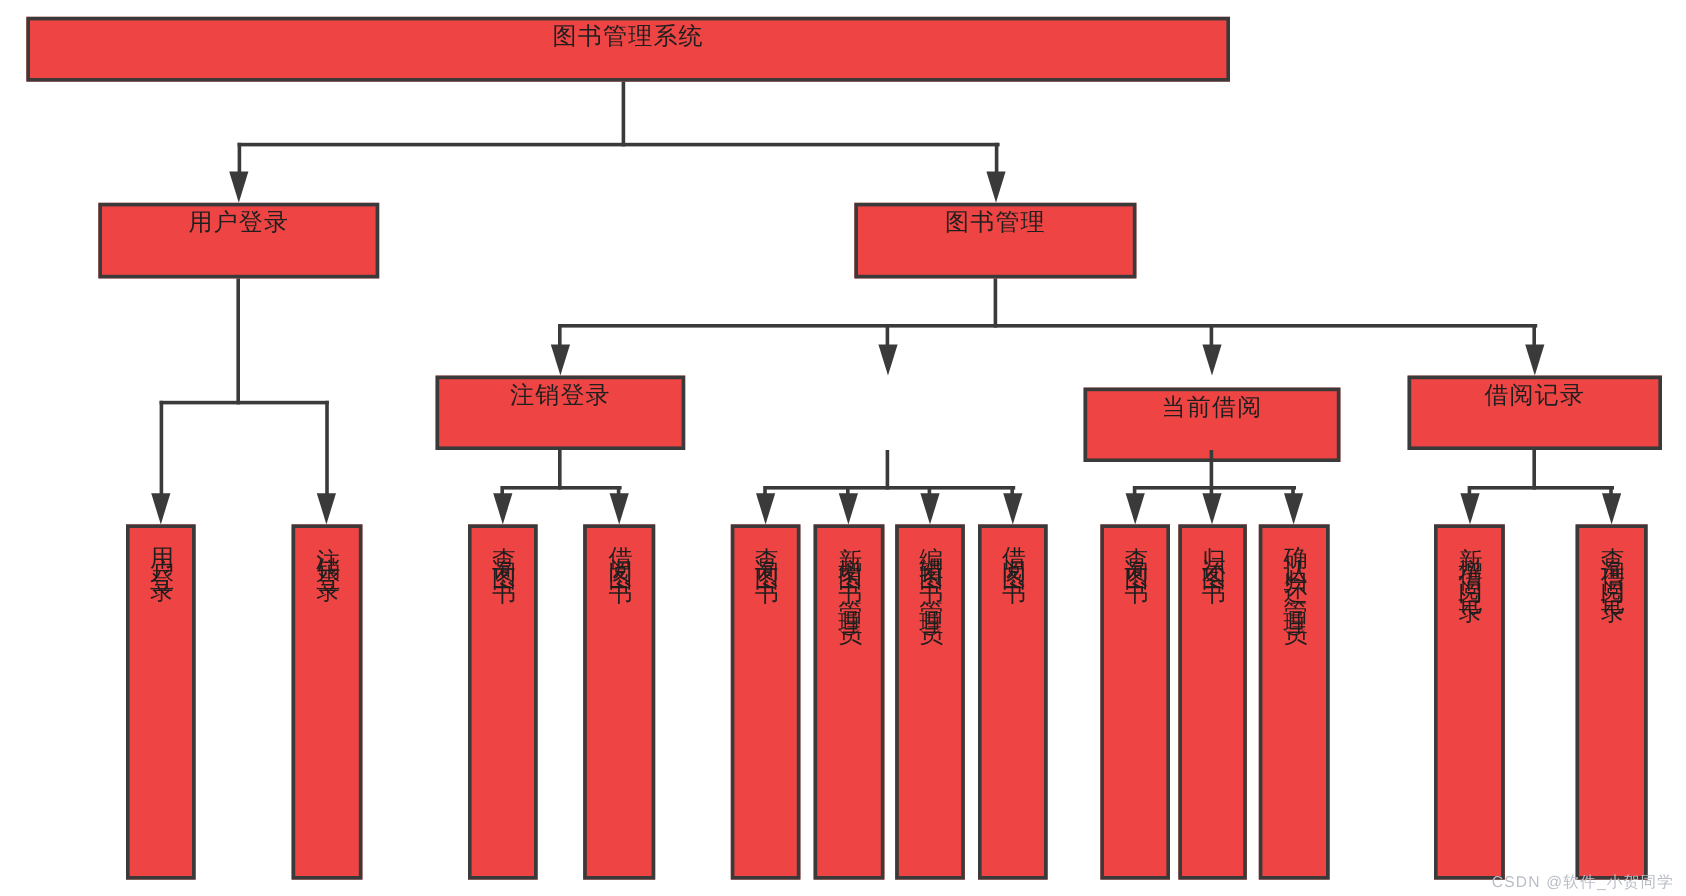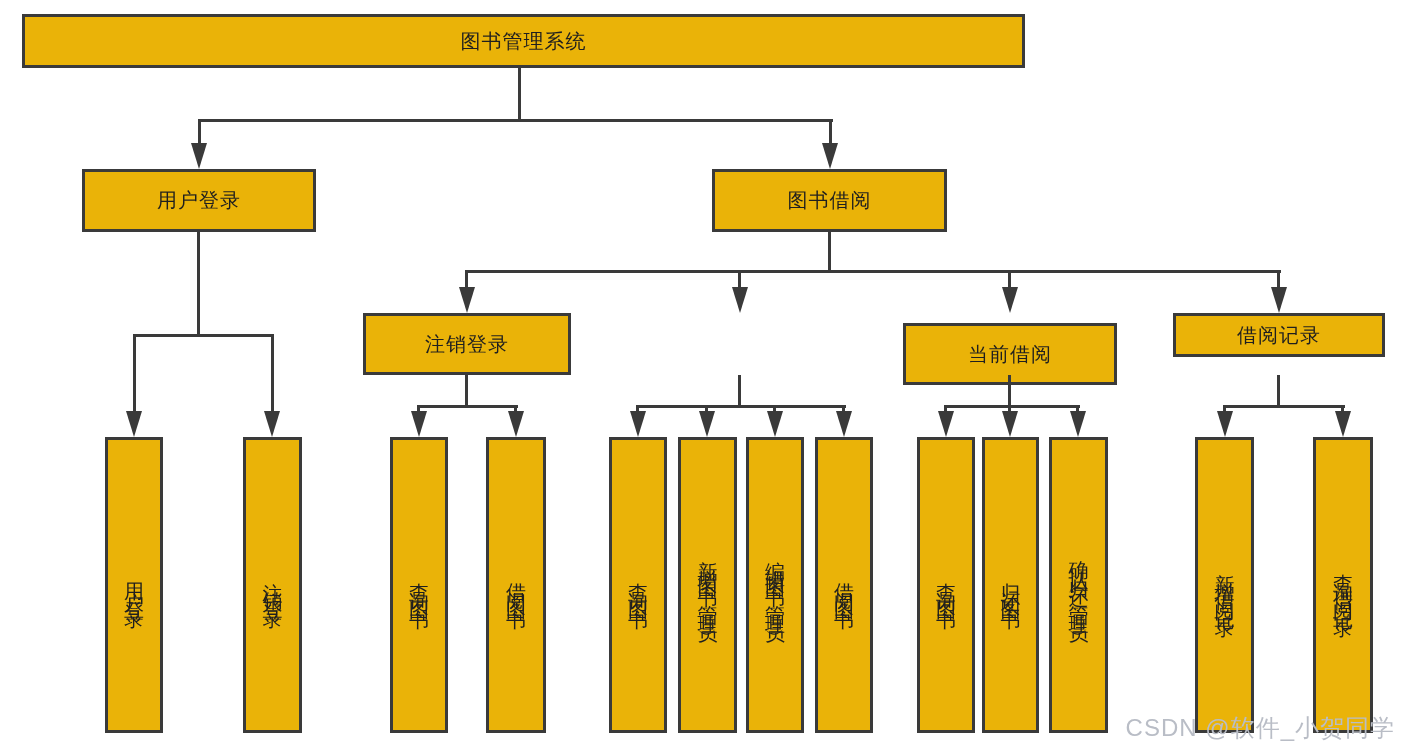--- a/index.html
+++ b/index.html
@@ -11,23 +11,22 @@
     position: relative;
     width: 1405px;
     height: 747px;
     background: #ffffff;
     overflow: hidden;
   }
   .box {
     position: absolute;
     box-sizing: border-box;
     border: 3px solid #3a3a3a;
-    background: #eab308;
+    background: #ef4444;
     display: flex;
-    align-items: center;
     justify-content: center;
   }
   .hlabel {
     font-size: 20px;
     color: #1f1f1f;
     letter-spacing: 1px;
     white-space: nowrap;
   }
   .vlabel {
     writing-mode: vertical-rl;
@@ -45,21 +44,21 @@
     width: 0;
     height: 0;
     border-left: 8px solid transparent;
     border-right: 8px solid transparent;
     border-top: 26px solid #3a3a3a;
   }
   .watermark {
     position: absolute;
     right: 10px;
     bottom: 3px;
-    font-size: 24px;
+    font-size: 13px;
     color: #b9bdc6;
     letter-spacing: 1px;
     z-index: 5;
     white-space: nowrap;
   }
 </style>
 </head>
 <body>
 
 <div class="canvas">
@@ -72,21 +71,21 @@
   <div class="line" style="left:198px; top:119px; width:635px; height:3px;"></div>
   <div class="line" style="left:198px; top:119px; width:3px; height:28px;"></div>
   <div class="arrow" style="left:191px; top:143px;"></div>
   <div class="line" style="left:829px; top:119px; width:3px; height:28px;"></div>
   <div class="arrow" style="left:822px; top:143px;"></div>
 
   <div class="box" style="left:82px; top:169px; width:234px; height:63px;">
     <span class="hlabel">用户登录</span>
   </div>
   <div class="box" style="left:712px; top:169px; width:235px; height:63px;">
-    <span class="hlabel">图书借阅</span>
+    <span class="hlabel">图书管理</span>
   </div>
 
   <div class="line" style="left:197px; top:232px; width:3px; height:105px;"></div>
   <div class="line" style="left:133px; top:334px; width:141px; height:3px;"></div>
   <div class="line" style="left:133px; top:334px; width:3px; height:80px;"></div>
   <div class="arrow" style="left:126px; top:411px;"></div>
   <div class="line" style="left:271px; top:334px; width:3px; height:80px;"></div>
   <div class="arrow" style="left:264px; top:411px;"></div>
 
   <div class="line" style="left:828px; top:232px; width:3px; height:41px;"></div>
@@ -99,21 +98,21 @@
   <div class="arrow" style="left:1002px; top:287px;"></div>
   <div class="line" style="left:1277px; top:270px; width:3px; height:20px;"></div>
   <div class="arrow" style="left:1271px; top:287px;"></div>
 
   <div class="box" style="left:363px; top:313px; width:208px; height:62px;">
     <span class="hlabel">注销登录</span>
   </div>
   <div class="box" style="left:903px; top:323px; width:214px; height:62px;">
     <span class="hlabel">当前借阅</span>
   </div>
-  <div class="box" style="left:1173px; top:313px; width:212px; height:44px;">
+  <div class="box" style="left:1173px; top:313px; width:212px; height:62px;">
     <span class="hlabel">借阅记录</span>
   </div>
 
   <div class="line" style="left:465px; top:375px; width:3px; height:33px;"></div>
   <div class="line" style="left:418px; top:405px; width:100px; height:3px;"></div>
   <div class="line" style="left:417px; top:405px; width:3px; height:10px;"></div>
   <div class="arrow" style="left:411px; top:411px;"></div>
   <div class="line" style="left:514px; top:405px; width:3px; height:10px;"></div>
   <div class="arrow" style="left:508px; top:411px;"></div>
 

